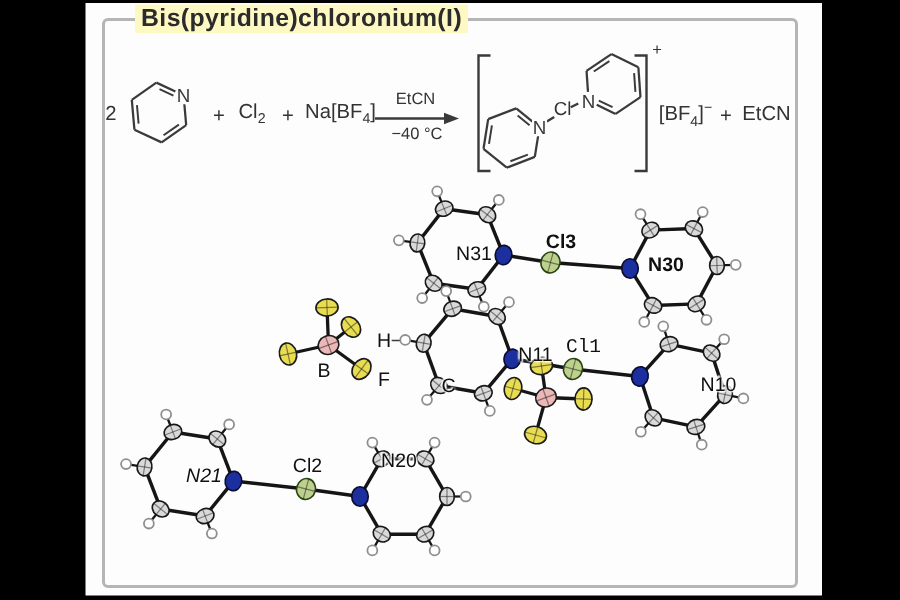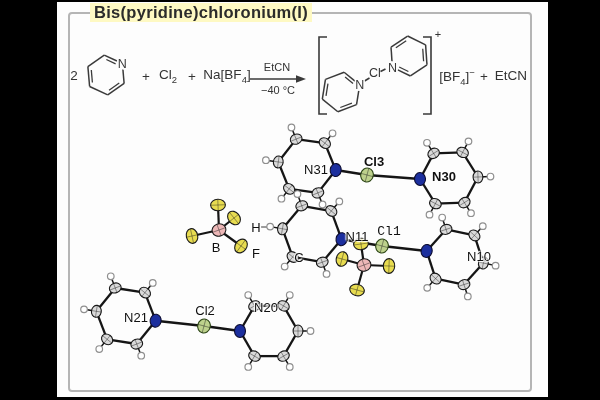--- a/index.html
+++ b/index.html
@@ -458,21 +458,21 @@
   <div class="txt" style="left:484px;top:77px">+</div>
   <div class="txt" style="left:511px;top:76px">EtCN</div>
 
   <div id="labels">
       <div class="olabel" style="left: 316px; top: 169px;">N31</div>
       <div class="olabel" style="left: 374px; top: 161px; font-weight: bold;">Cl3</div>
       <div class="olabel" style="left: 444px; top: 176px; font-weight: bold;">N30</div>
       <div class="olabel" style="left: 321px; top: 236px; margin-left: 36px;">N11</div>
       <div class="olabel" style="left: 389px; top: 231px; font-family: Liberation Mono, monospace;">Cl1</div>
       <div class="olabel" style="left: 467px; top: 256px; margin-left: 12px;">N10</div>
-      <div class="olabel" style="left: 136px; top: 317px;">N21</div>
+      <div class="olabel" style="left: 136px; top: 317px; font-style: italic;">N21</div>
       <div class="olabel" style="left: 205px; top: 310px;">Cl2</div>
       <div class="olabel" style="left: 266px; top: 307px;">N20</div>
       <div class="olabel" style="left: 256px; top: 227px;">H</div>
       <div class="olabel" style="left: 256px; top: 253px;">F</div>
       <div class="olabel" style="left: 216px; top: 247px;">B</div>
       <div class="olabel" style="left: 299px; top: 257px;">C</div>
     </div>
 </div>
 
 </body></html>

